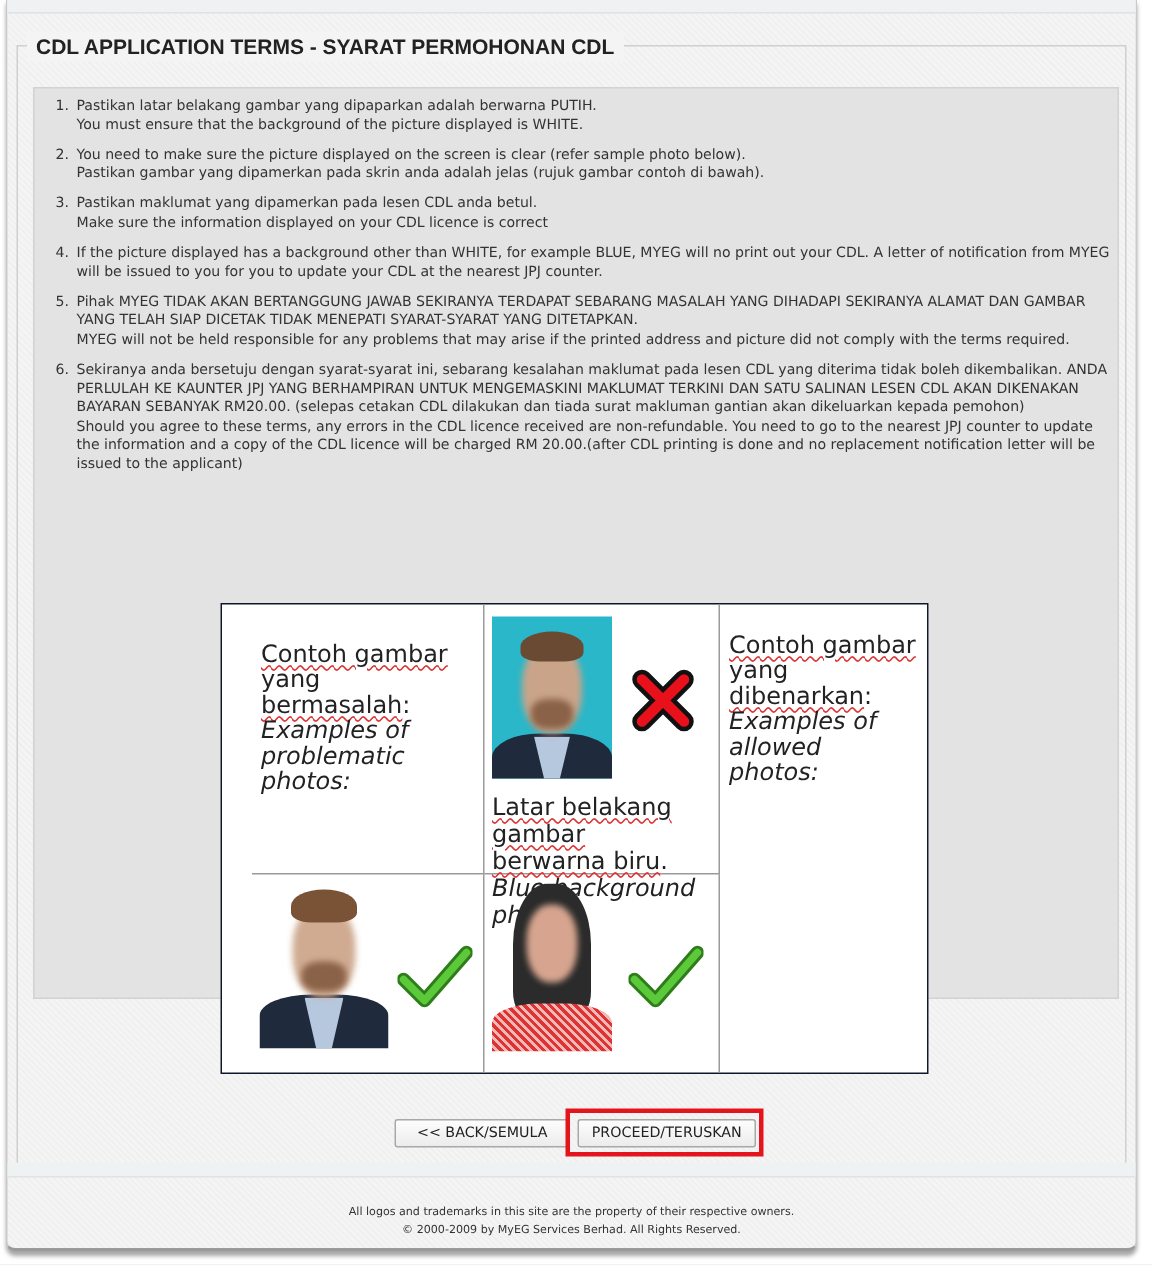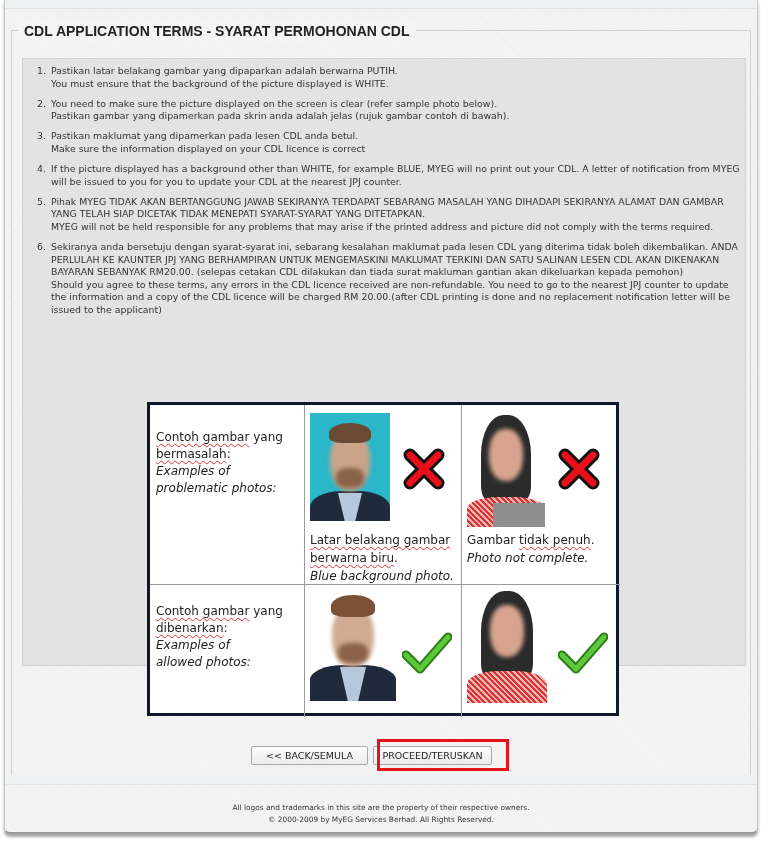--- a/index.html
+++ b/index.html
@@ -26,40 +26,40 @@
   }
   .content {
     position:absolute; left:10px; top:27px; width:724px; height:608px;
     background:#e3e3e3; border:1px solid #d2d2d2; box-sizing:border-box;
   }
   ol.terms { margin:0; padding:6px 0 0 26px; font-size:9.4px; line-height:12.6px; color:#333; }
   ol.terms li { margin-bottom:7.5px; padding-left:2px; }
   ol.terms li span { display:block; }
   .examples {
     position:absolute; left:124px; top:343px; width:472px; height:314px;
-    background:#fff; border:3px solid #0f172a; box-sizing:border-box;
-    font-family:"DejaVu Sans", sans-serif; font-size:12px; color:#222;
-    display:grid; grid-template-columns:155px 157px 158px; grid-template-rows:180px 132px;
+    background:#fff; border:1px solid #0f172a; box-sizing:border-box;
+    font-family:"DejaVu Sans", sans-serif; font-size:16px; color:#222;
+    display:grid; grid-template-columns:155px 157px 158px; grid-template-rows:180px 132px;padding-left:20px;
   }
   .cell { border-right:1px solid #9a9a9a; border-bottom:1px solid #9a9a9a; position:relative; }
   .cell:nth-child(3n) { border-right:none; }
   .cell.bottom { border-bottom:none; }
   .label-text { position:absolute; left:6px; top:24px; line-height:17px; }
   .wavy { text-decoration: underline wavy #d33; text-decoration-thickness:1px; text-underline-offset:2px; }
   .ital { font-style:italic; }
   .photo { position:absolute; overflow:hidden; }
   .photo-blue { left:5px; top:8px; width:80px; height:108px; background:#2ab7c9; }
   .hair { position:absolute; border-radius:50% 50% 30% 30%; }
   .face { position:absolute; border-radius:45%; filter:blur(2px); }
   .jacket { position:absolute; border-radius:40% 40% 0 0; }
   .shirt { position:absolute; }
   .mark-x { position:absolute; width:44px; height:44px; }
   .mark-check { position:absolute; width:50px; height:44px; }
   .caption { position:absolute; left:5px; line-height:18px; }
-  .buttons { position:absolute; left:228px; top:687px; width:300px; height:22px; }
+  .buttons { position:absolute; left:240px; top:687px; width:300px; height:22px; }
   .btn {
     position:absolute; top:0; height:19px; box-sizing:border-box;
     background:linear-gradient(#fdfdfd,#ececec); border:1px solid #a8a8a8; border-radius:2px;
     font-size:9.5px; color:#222; text-align:center; line-height:17px; cursor:pointer;
   }
   .highlight { position:absolute; left:377px; top:739px; width:132px; height:32px; border:3px solid #e4141c; box-sizing:border-box; }
   .footer-sep { position:absolute; left:0; top:784px; right:0; height:1px; background:#e2e2e2; }
   .footer-band { position:absolute; left:0; top:775px; right:0; height:10px; background:#eef2f2; }
   .footer { position:absolute; left:0; top:802px; width:752px; text-align:center; font-size:7.4px; color:#333; line-height:12px; }
 </style>
@@ -121,36 +121,20 @@
             <path d="M8 8 L36 36 M36 8 L8 36" stroke="#111" stroke-width="13" stroke-linecap="round"></path>
             <path d="M8 8 L36 36 M36 8 L8 36" stroke="#e8101a" stroke-width="7" stroke-linecap="round"></path>
           </svg>
           <div class="caption" style="top:126px;">
             <span class="wavy">Latar belakang gambar</span><br>
             <span class="wavy">berwarna biru</span><span>.</span><br>
             <span class="ital">Blue background photo.</span>
           </div>
         </div>
 
-        <div class="cell">
-          <div class="photo" style="left:5px;top:10px;width:78px;height:112px;">
-            <div class="hair" style="left:14px;top:0;width:50px;height:88px;background:#2b2b2b;border-radius:45% 45% 20% 20%;"></div>
-            <div class="face" style="left:22px;top:14px;width:34px;height:52px;background:#d7a58f;"></div>
-            <div class="shirt" style="left:0;top:82px;width:78px;height:30px;background:repeating-linear-gradient(45deg,#d33 0 2px,#f2b8b8 2px 4px);border-radius:40% 40% 0 0;"></div>
-            <div style="position:absolute;left:26px;top:88px;width:52px;height:24px;background:#8e8e8e;"></div>
-          </div>
-          <svg class="mark-x" style="left:95px;top:42px;" viewBox="0 0 44 44">
-            <path d="M8 8 L36 36 M36 8 L8 36" stroke="#111" stroke-width="13" stroke-linecap="round"></path>
-            <path d="M8 8 L36 36 M36 8 L8 36" stroke="#e8101a" stroke-width="7" stroke-linecap="round"></path>
-          </svg>
-          <div class="caption" style="top:126px;">
-            <span>Gambar </span><span class="wavy">tidak penuh</span><span>.</span><br>
-            <span class="ital">Photo not complete.</span>
-          </div>
-        </div>
 
         <div class="cell bottom">
           <div class="label-text" style="top:18px;">
             <span class="wavy">Contoh gambar</span><span> yang</span><br>
             <span class="wavy">dibenarkan</span><span>:</span><br>
             <span class="ital" style="display:inline-block;width:120px;">Examples of allowed photos:</span>
           </div>
         </div>
 
         <div class="cell bottom">

